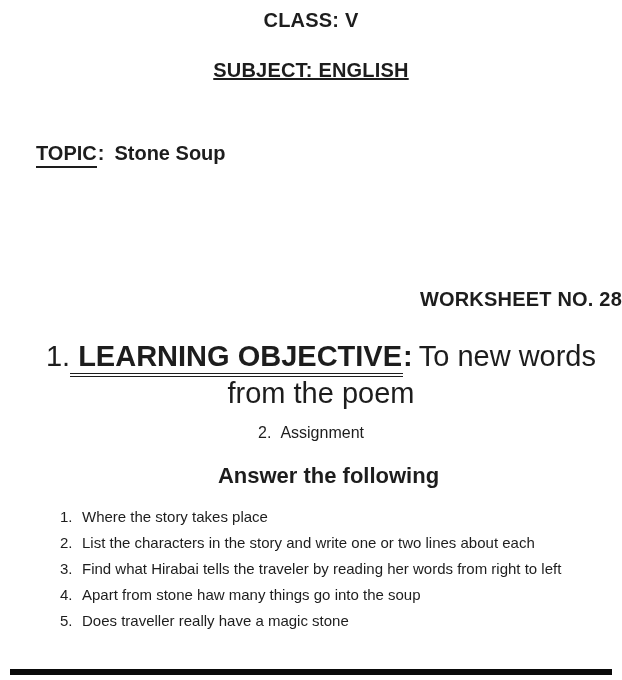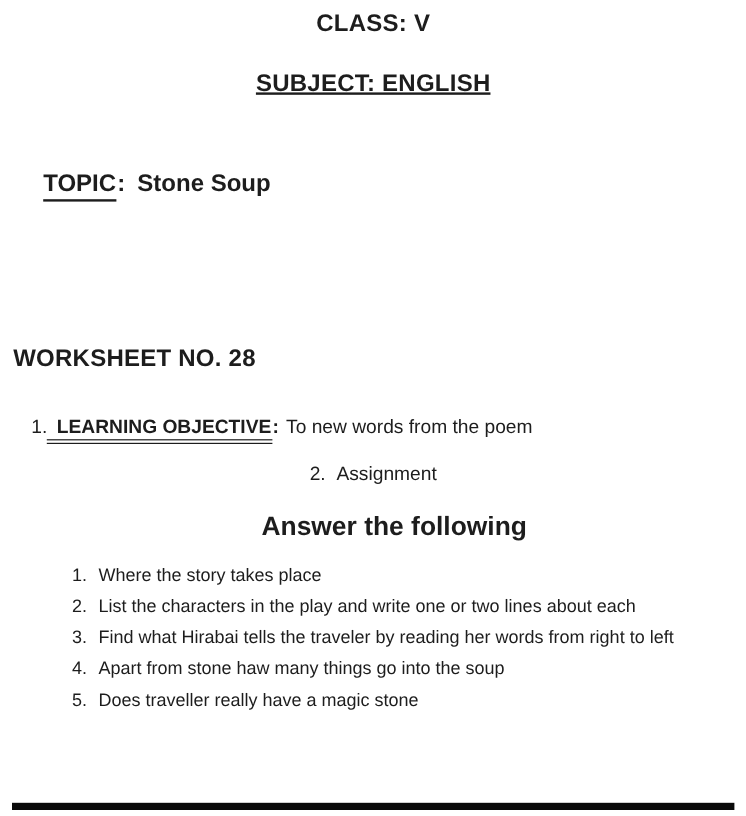--- a/index.html
+++ b/index.html
@@ -31,29 +31,30 @@
   }
   .topic-label {
     display: inline-block;
     border-bottom: 2px solid #1d1d1d;
     padding-bottom: 0px;
   }
   .topic-colon { margin-left: 1px; }
   .topic-value { margin-left: 10px; }
   .h-worksheet {
     margin-top: 119px;
-    text-align: left;
+    text-align: right;
     font-size: 20px; font-weight: 700; line-height: 25px;
     letter-spacing: 0.2px;
     margin-left: 11px;
   }
   .objective {
     margin: 26px 0 0 26px;
     width: 590px;
-    font-size: 16px; font-weight: 400; line-height: 37px;
+    text-align: center;
+    font-size: 29px; font-weight: 400; line-height: 37px;
   }
   .obj-num { }
   .obj-label {
     font-weight: 700;
     border-bottom: 4px double #1d1d1d;
     padding: 0 1px 1px 8px;
   }
   .obj-colon { font-weight: 700; }
   .obj-text { margin-left: 6px; }
   .h-assignment {
@@ -106,21 +107,21 @@
 
   <div class="h-answer">Answer the following</div>
 
   <div class="qlist">
     <div class="q-row">
       <span class="q-num">1.</span>
       <span class="q-text">Where the story takes place</span>
     </div>
     <div class="q-row">
       <span class="q-num">2.</span>
-      <span class="q-text">List the characters in the play and write one or two lines about each</span>
+      <span class="q-text">List the characters in the story and write one or two lines about each</span>
     </div>
     <div class="q-row">
       <span class="q-num">3.</span>
       <span class="q-text">Find what Hirabai tells the traveler by reading her words from right to left</span>
     </div>
     <div class="q-row">
       <span class="q-num">4.</span>
       <span class="q-text">Apart from stone haw many things go into the soup</span>
     </div>
     <div class="q-row">

